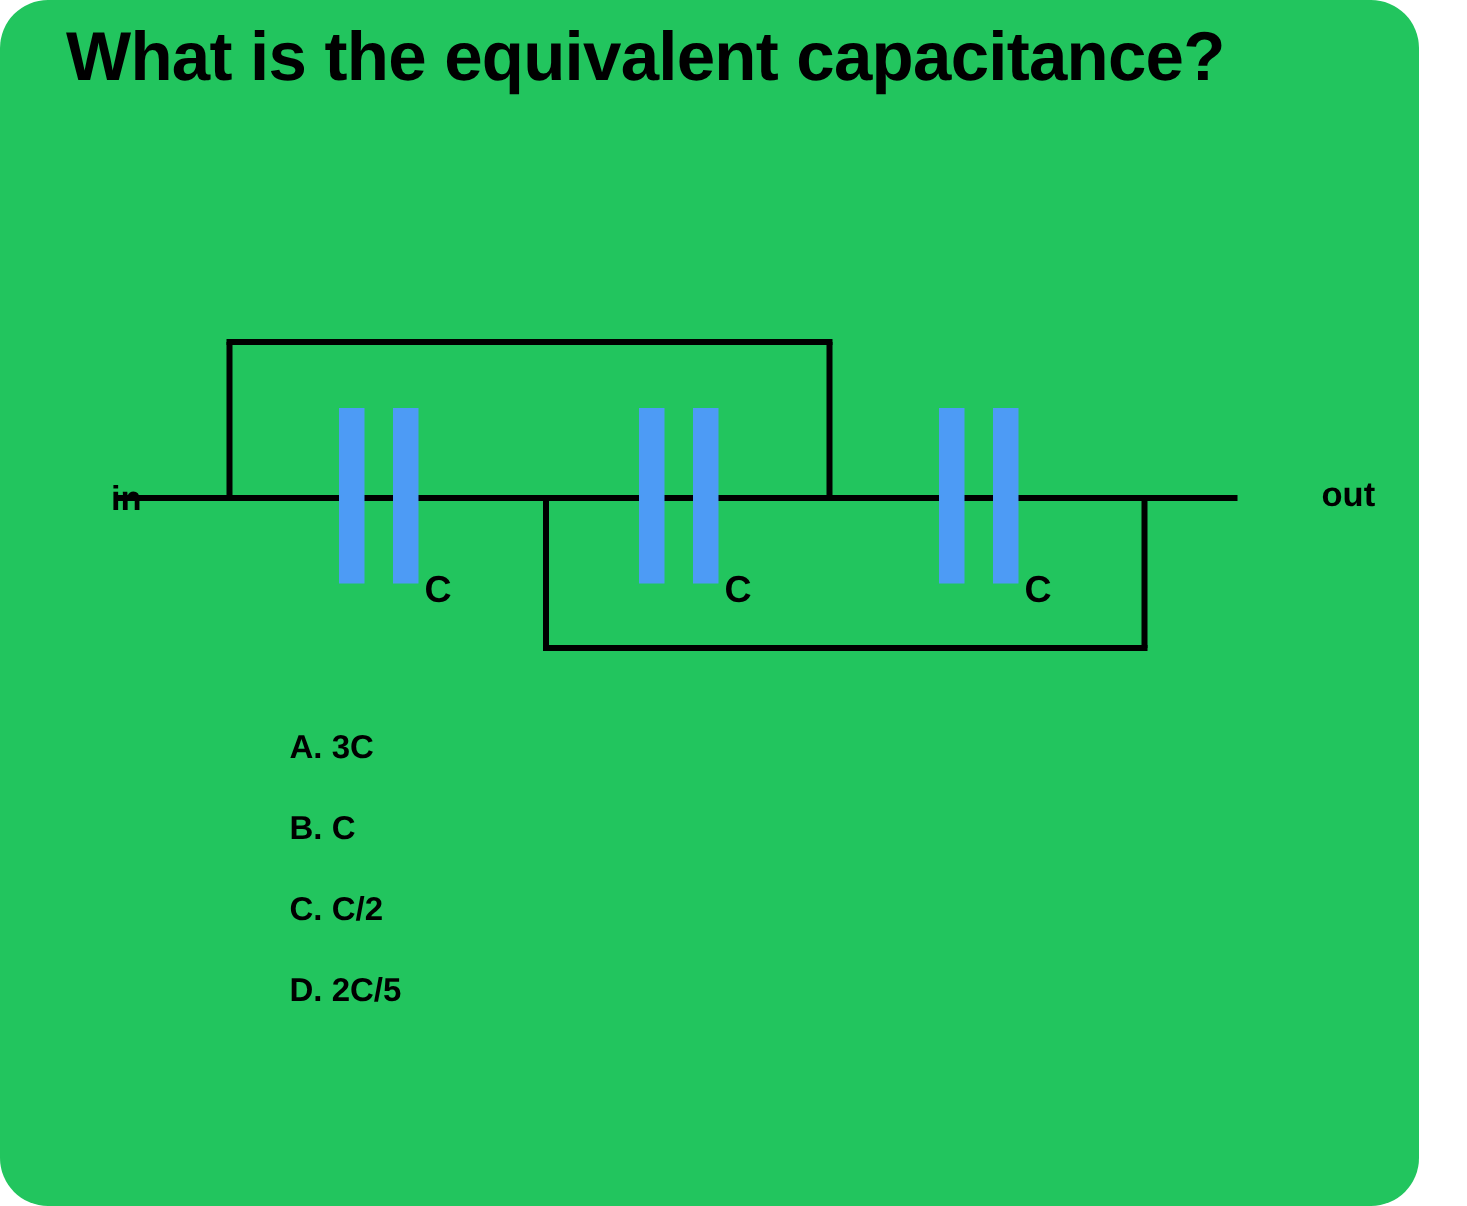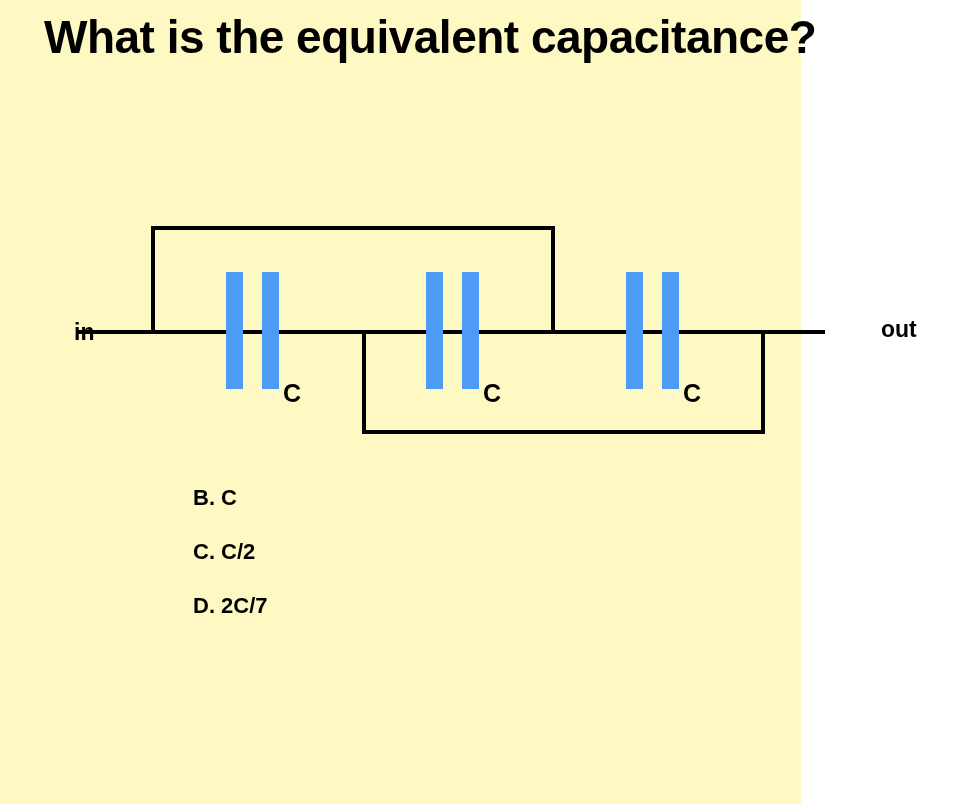--- a/index.html
+++ b/index.html
@@ -15,23 +15,24 @@
     overflow: hidden;
     font-family: "Liberation Sans", sans-serif;
     color: #000000;
     -webkit-font-smoothing: antialiased;
   }
 
   .slide {
     position: absolute;
     left: 0;
     top: 0;
-    width: 801px;
+    width: 946px;
     height: 804px;
-    background: #fef9c3;
+    background: #22c55e;
+    border-radius: 32px;
   }
 
   
   .title {
     position: absolute;
     left: 44px;
     top: 12px;
     font-size: 46px;
     font-weight: bold;
     letter-spacing: -0.5px;
@@ -122,18 +123,19 @@
   </div>
 
   <div class="terminal-label terminal-in">in</div>
   <div class="terminal-label terminal-out">out</div>
 
   <div class="cap-label cap-label-1">C</div>
   <div class="cap-label cap-label-2">C</div>
   <div class="cap-label cap-label-3">C</div>
 
   <div class="options">
+    <div class="option">A. 3C</div>
     <div class="option">B. C</div>
     <div class="option">C. C/2</div>
-    <div class="option">D. 2C/7</div>
+    <div class="option">D. 2C/5</div>
   </div>
 
 </div>
 
 </body></html>

